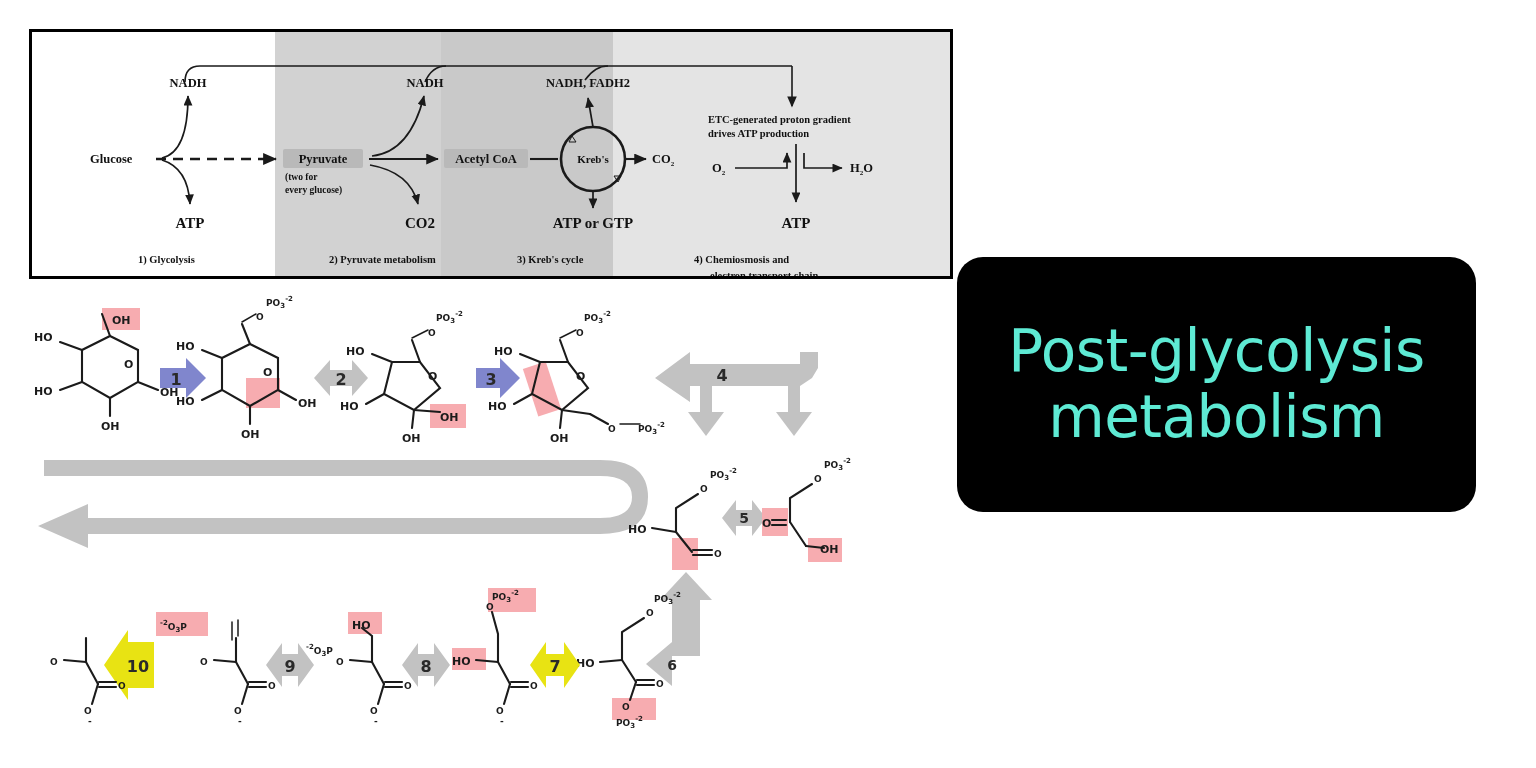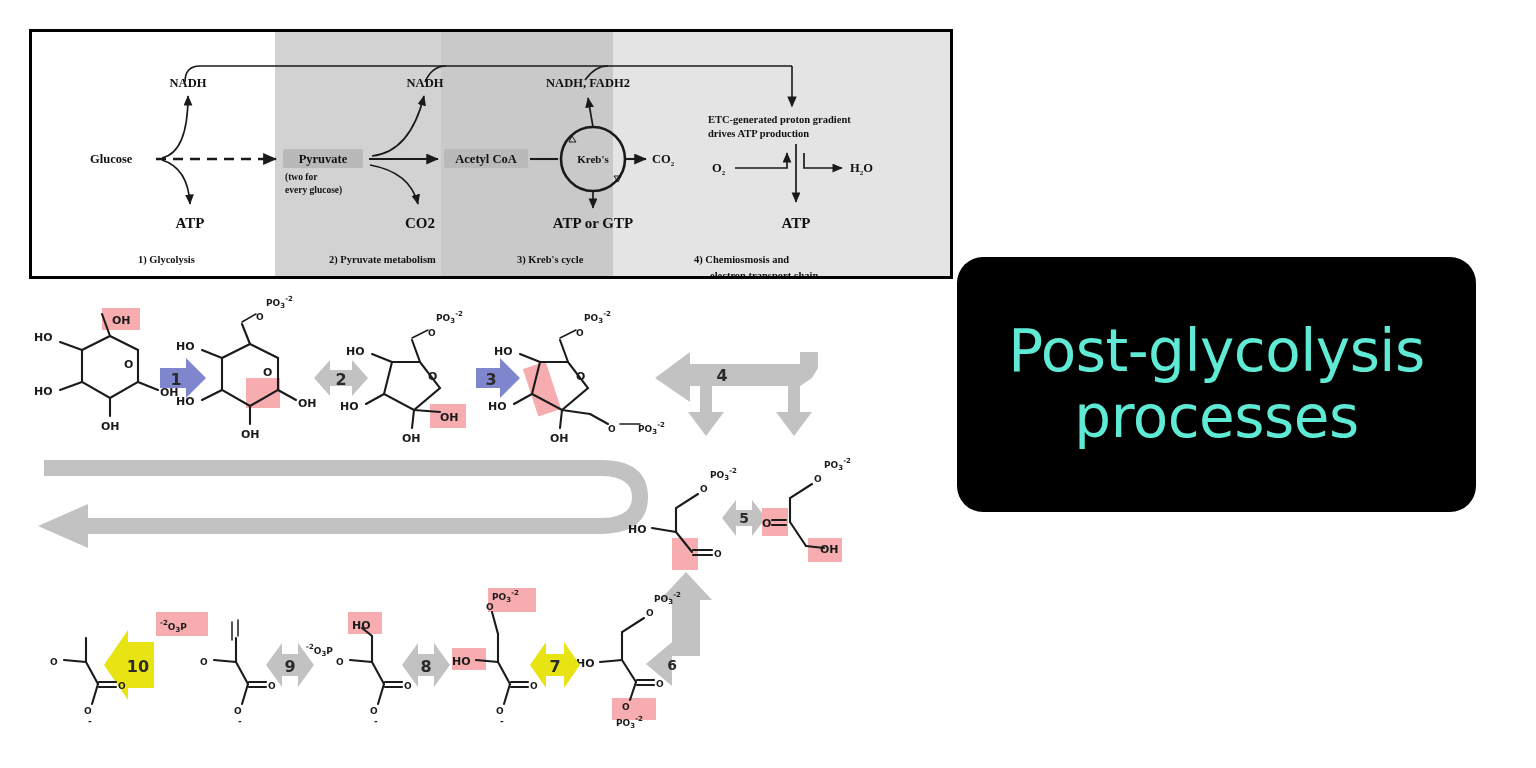--- a/index.html
+++ b/index.html
@@ -137,21 +137,21 @@
     <text class="rtext r-cap" x="249" y="231">2) Pyruvate metabolism</text>
     <text class="rtext r-cap" x="437" y="231">3) Kreb's cycle</text>
     <text class="rtext r-cap" x="614" y="231">4) Chemiosmosis and</text>
     <text class="rtext r-cap" x="630" y="247">electron transport chain</text>
   </svg>
 </div>
 
 <div id="title-card">
   <div id="title-text">
     <div>Post-glycolysis</div>
-    <div>processes</div>
+    <div>metabolism</div>
   </div>
 </div>
 
 <div id="glycolysis-panel">
 <svg id="glyco-svg" viewBox="0 0 900 460">
 
   <g>
     <rect class="hl" x="102" y="18" width="38" height="22"></rect>
     <path class="mol" d="M82,60 L82,92 L110,108 L138,92 L138,60 L110,46 Z"></path>
     <path class="mol" d="M110,46 L102,24"></path>

